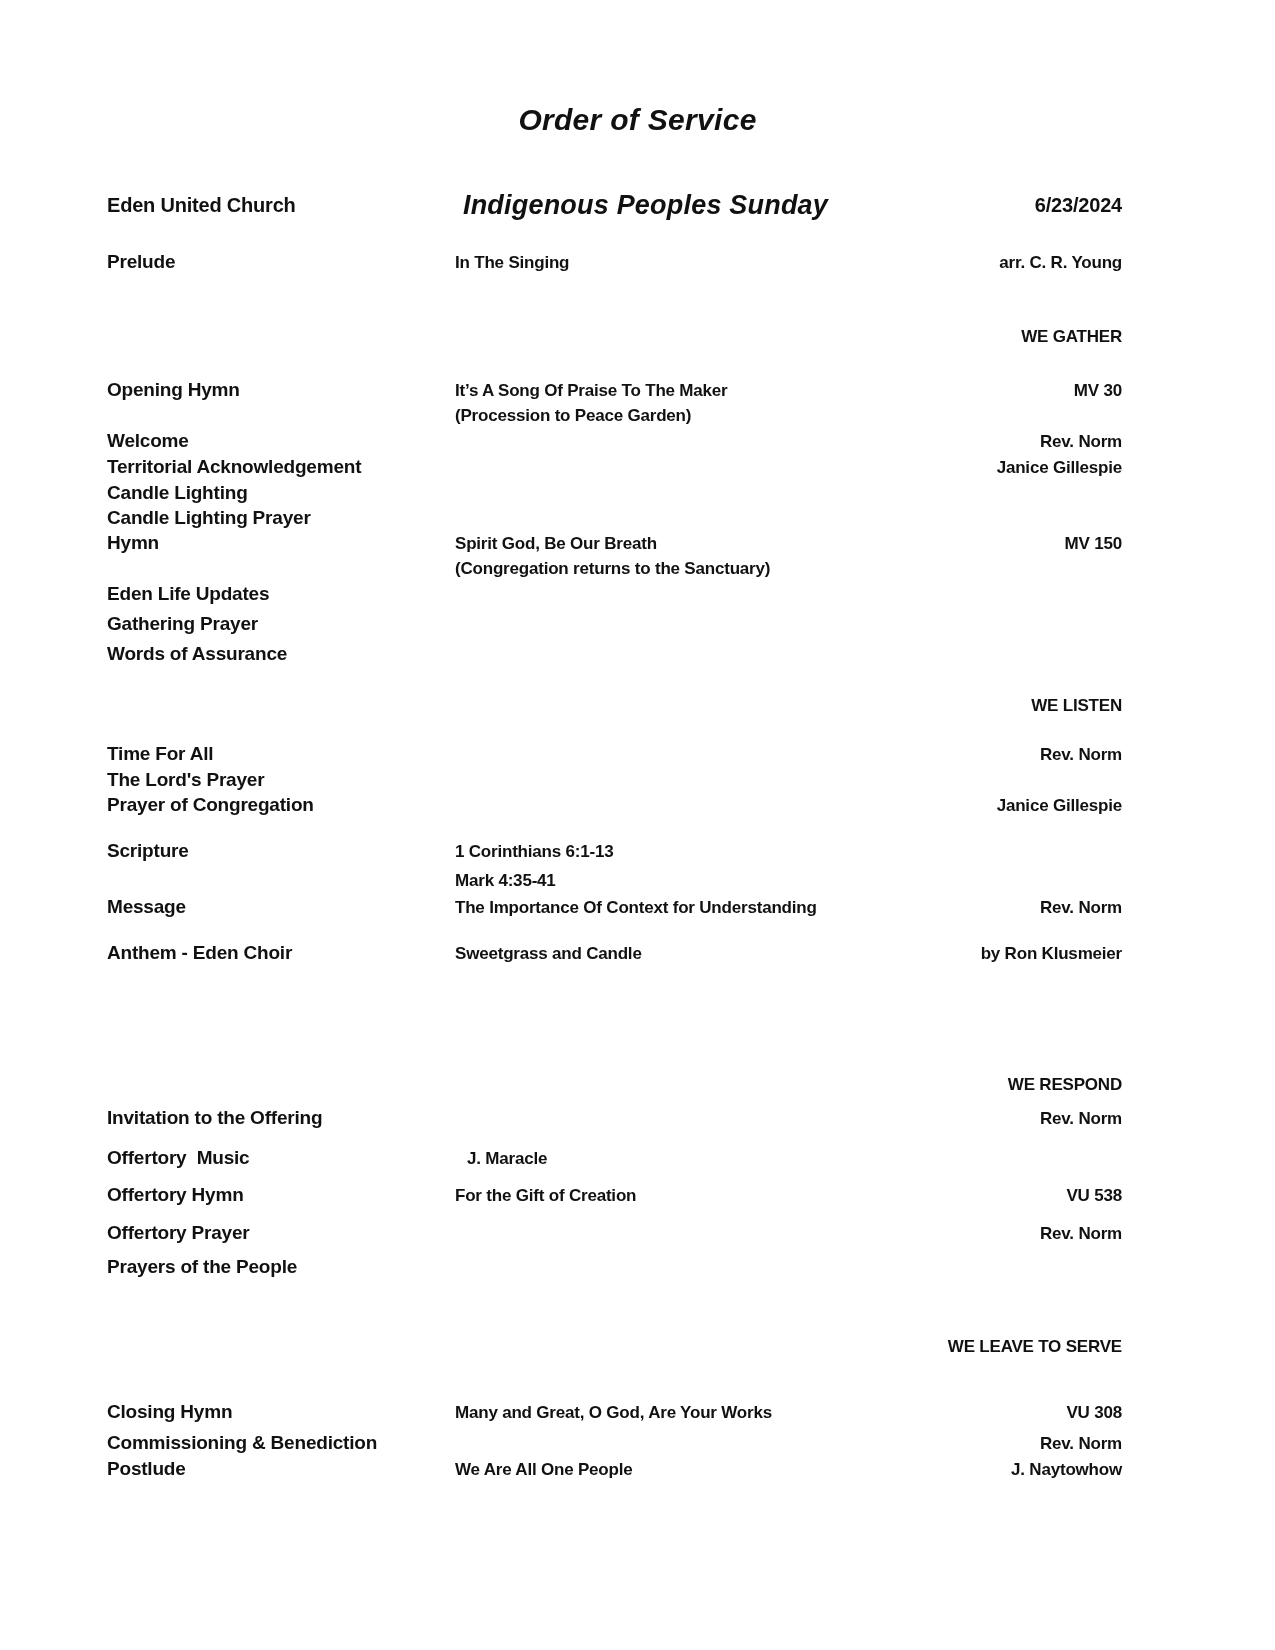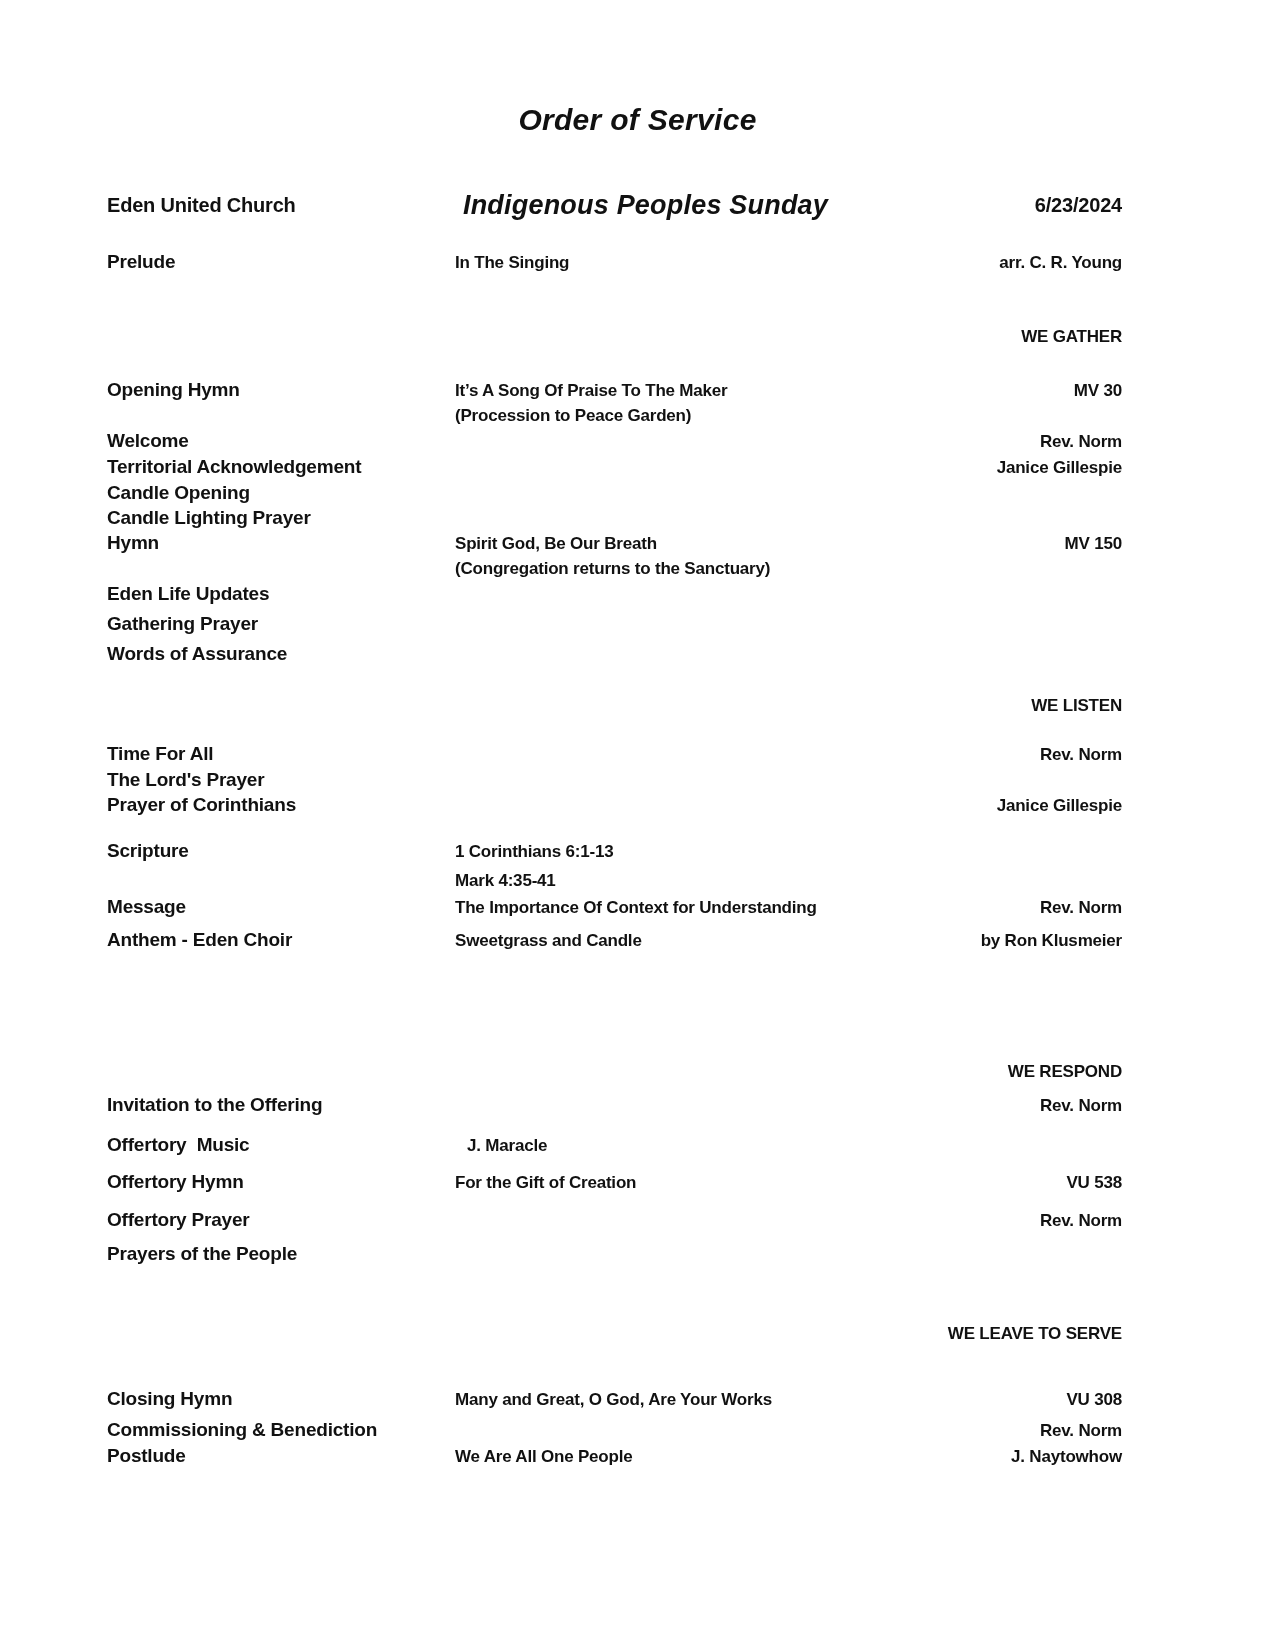--- a/index.html
+++ b/index.html
@@ -100,21 +100,21 @@
     <div class="c3">Rev. Norm</div>
   </div>
 
   <div class="row">
     <div class="c1">Territorial Acknowledgement</div>
     <div class="c2"></div>
     <div class="c3">Janice Gillespie</div>
   </div>
 
   <div class="row">
-    <div class="c1">Candle Opening</div>
+    <div class="c1">Candle Lighting</div>
     <div class="c2"></div>
     <div class="c3"></div>
   </div>
 
   <div class="row">
     <div class="c1">Candle Lighting Prayer</div>
     <div class="c2"></div>
     <div class="c3"></div>
   </div>
 
@@ -158,21 +158,21 @@
     <div class="c3">Rev. Norm</div>
   </div>
 
   <div class="row">
     <div class="c1">The Lord's Prayer</div>
     <div class="c2"></div>
     <div class="c3"></div>
   </div>
 
   <div class="row">
-    <div class="c1">Prayer of Corinthians</div>
+    <div class="c1">Prayer of Congregation</div>
     <div class="c2"></div>
     <div class="c3">Janice Gillespie</div>
   </div>
 
   <div class="row" style="margin-top:20px">
     <div class="c1">Scripture</div>
     <div class="c2">1 Corinthians 6:1-13</div>
     <div class="c3"></div>
   </div>
 
@@ -181,21 +181,21 @@
     <div class="c2">Mark 4:35-41</div>
     <div class="c3"></div>
   </div>
 
   <div class="row" style="margin-top:1px">
     <div class="c1">Message</div>
     <div class="c2">The Importance Of Context for Understanding</div>
     <div class="c3">Rev. Norm</div>
   </div>
 
-  <div class="row" style="margin-top:7px">
+  <div class="row" style="margin-top:20px">
     <div class="c1">Anthem - Eden Choir</div>
     <div class="c2">Sweetgrass and Candle</div>
     <div class="c3">by Ron Klusmeier</div>
   </div>
 
   <div class="row" style="margin-top:106px">
     <div class="section">WE RESPOND</div>
   </div>
 
   <div class="row" style="margin-top:8px">

